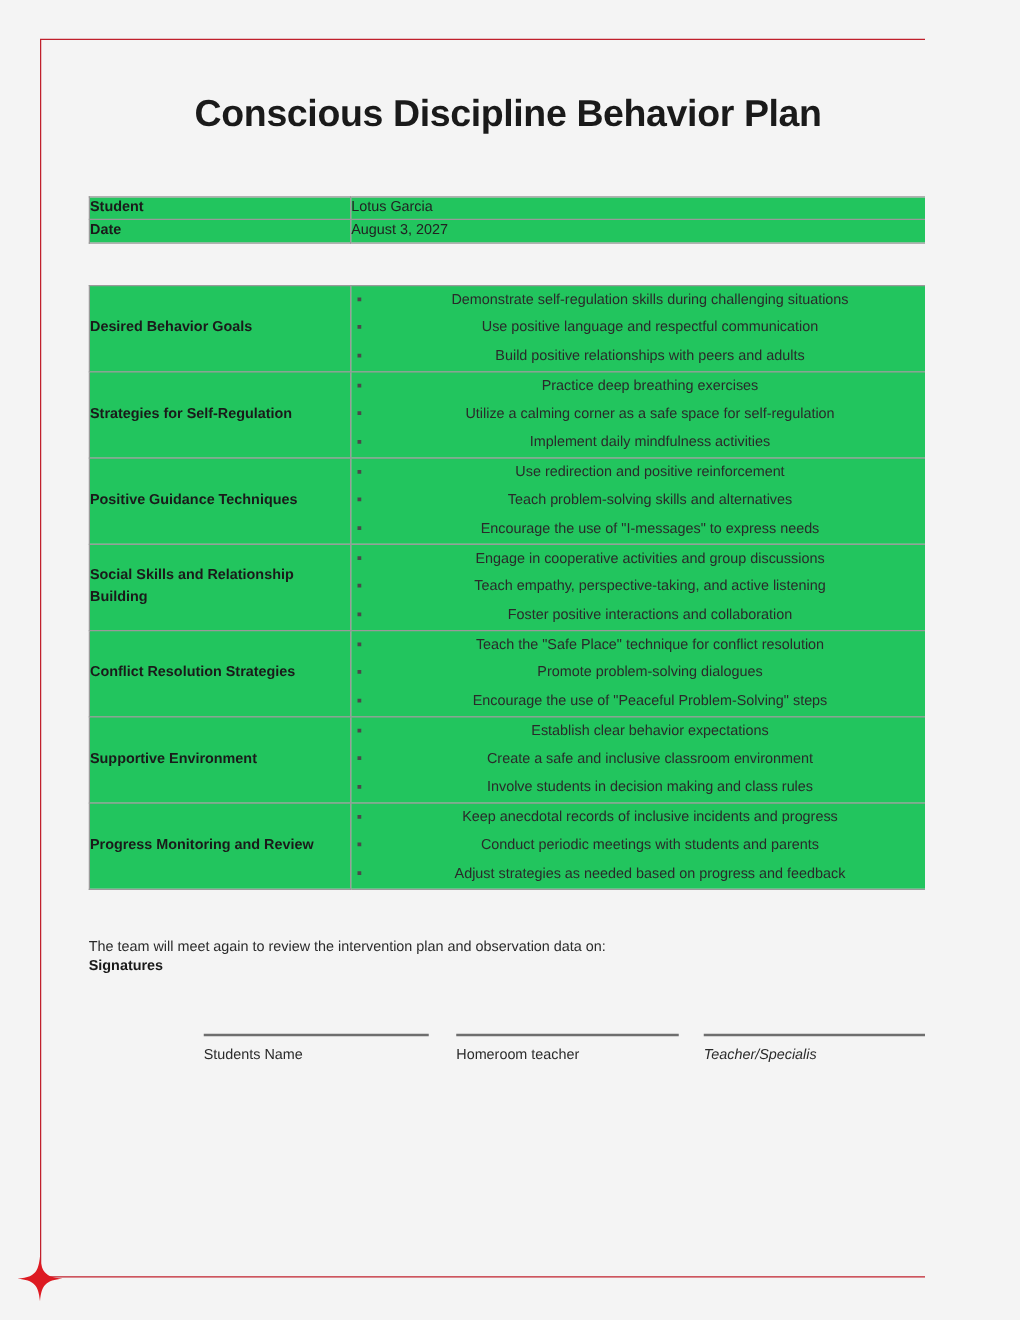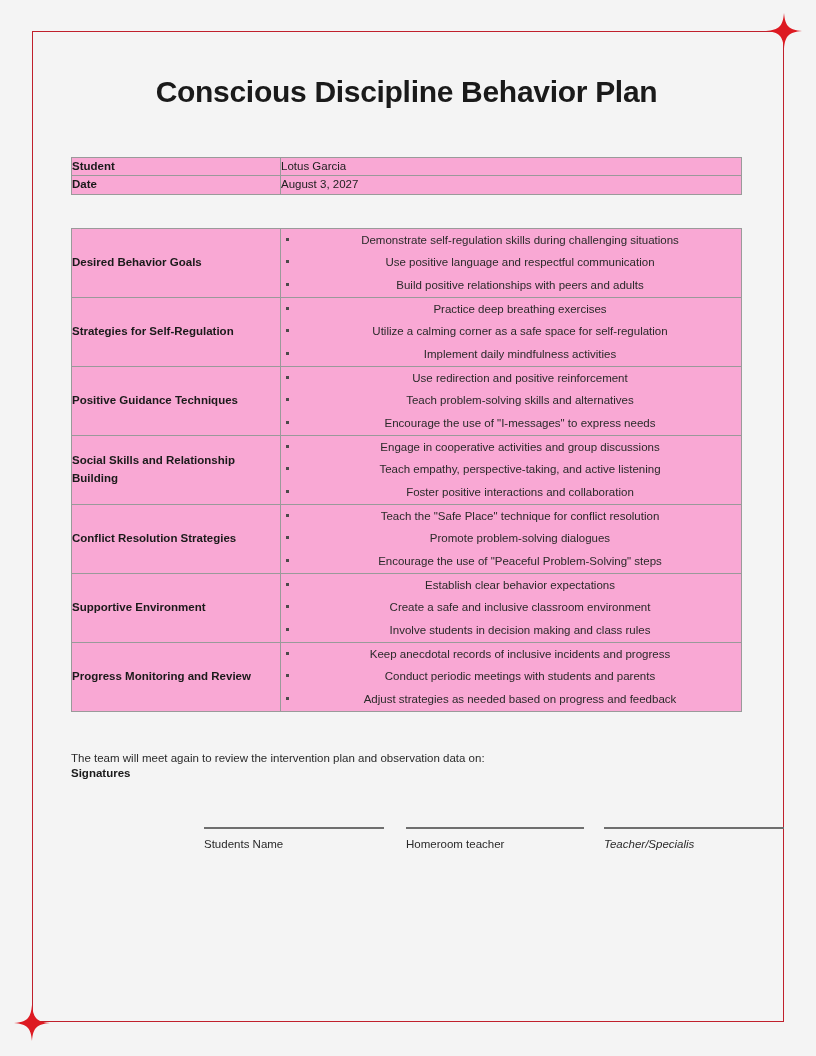--- a/index.html
+++ b/index.html
@@ -7,21 +7,21 @@
     margin: 0;
     padding: 0;
     background: #f4f4f4;
   }
   body {
     font-family: "Liberation Sans", sans-serif;
     -webkit-font-smoothing: antialiased;
   }
   .page {
     position: relative;
-    width: 816px;
+    width: 740px;
     height: 1056px;
     background: #f4f4f4;
     overflow: hidden;
     box-sizing: border-box;
   }
 
   
   .frame {
     position: absolute;
     left: 32px;
@@ -69,21 +69,21 @@
   table.info {
     margin-top: 47px;
   }
   table.plan {
     margin-top: 33px;
   }
   table.tbl td {
     border: 1px solid #9a9a9a;
     vertical-align: middle;
     padding: 0;
-    background: #f9a8d4;
+    background: #22c55e;
   }
   td.label {
     background: #f5cfd2;
     font-weight: bold;
     font-size: 11.5px;
     color: #1a1a1a;
     padding: 10px 12px;
     line-height: 1.5;
     width: 208px;
   }
@@ -134,21 +134,20 @@
   }
 
   .sig-row {
     position: relative;
     margin-top: 48px;
     height: 50px;
   }
   .sig-block {
     position: absolute;
     top: 0;
-    margin-left: 41px;
   }
   .sig-line {
     height: 0;
     border-top: 2px solid #6e6e6e;
   }
   .sig-caption {
     font-size: 11.5px;
     color: #2a2a2a;
     margin-top: 9px;
     white-space: nowrap;

